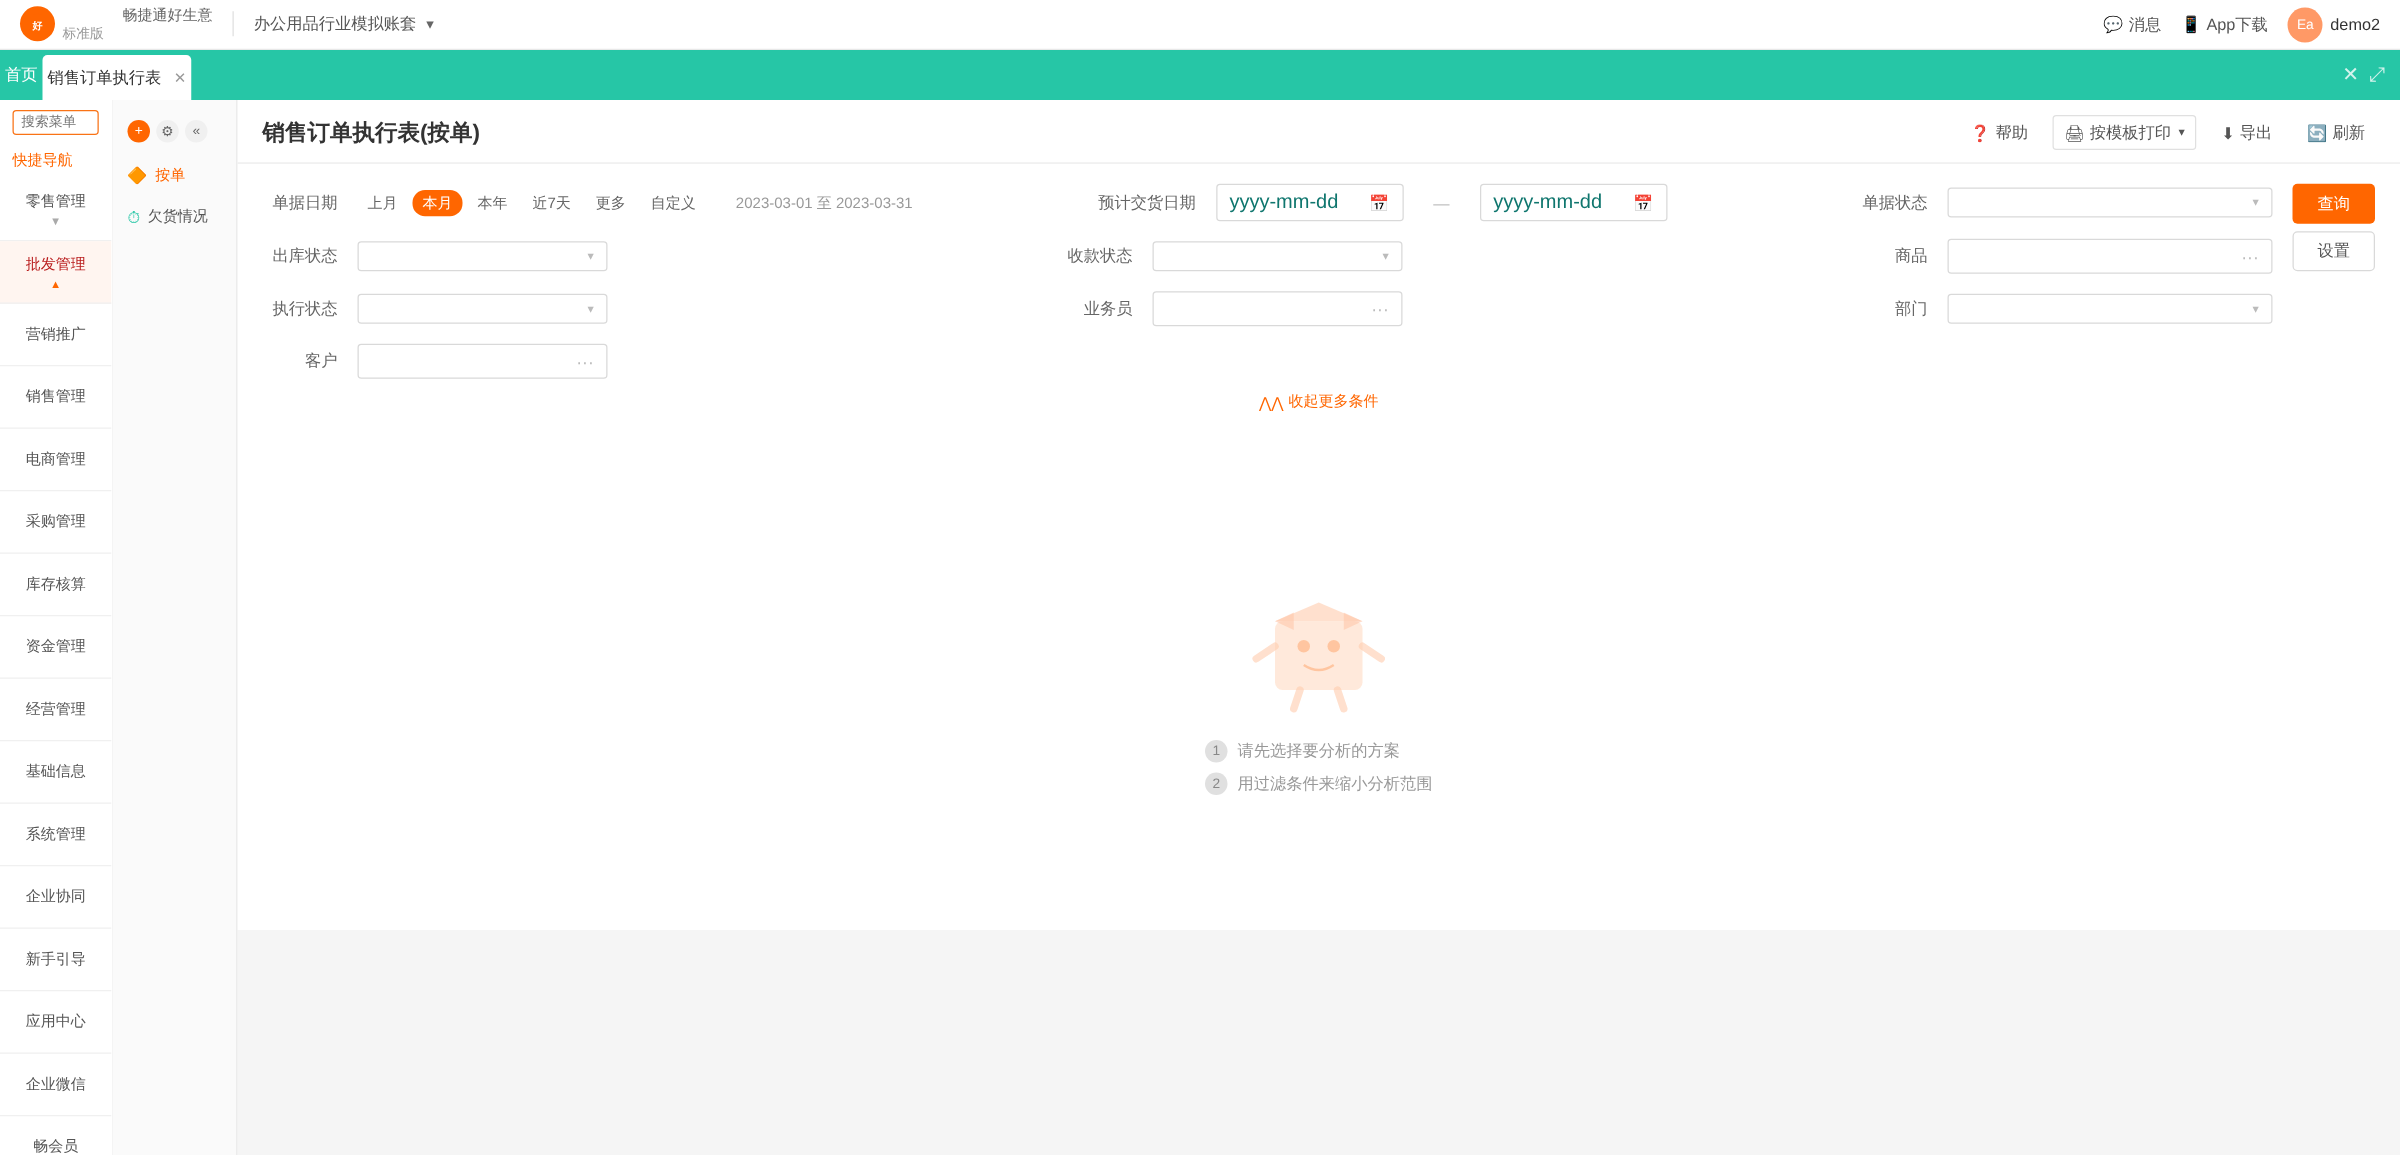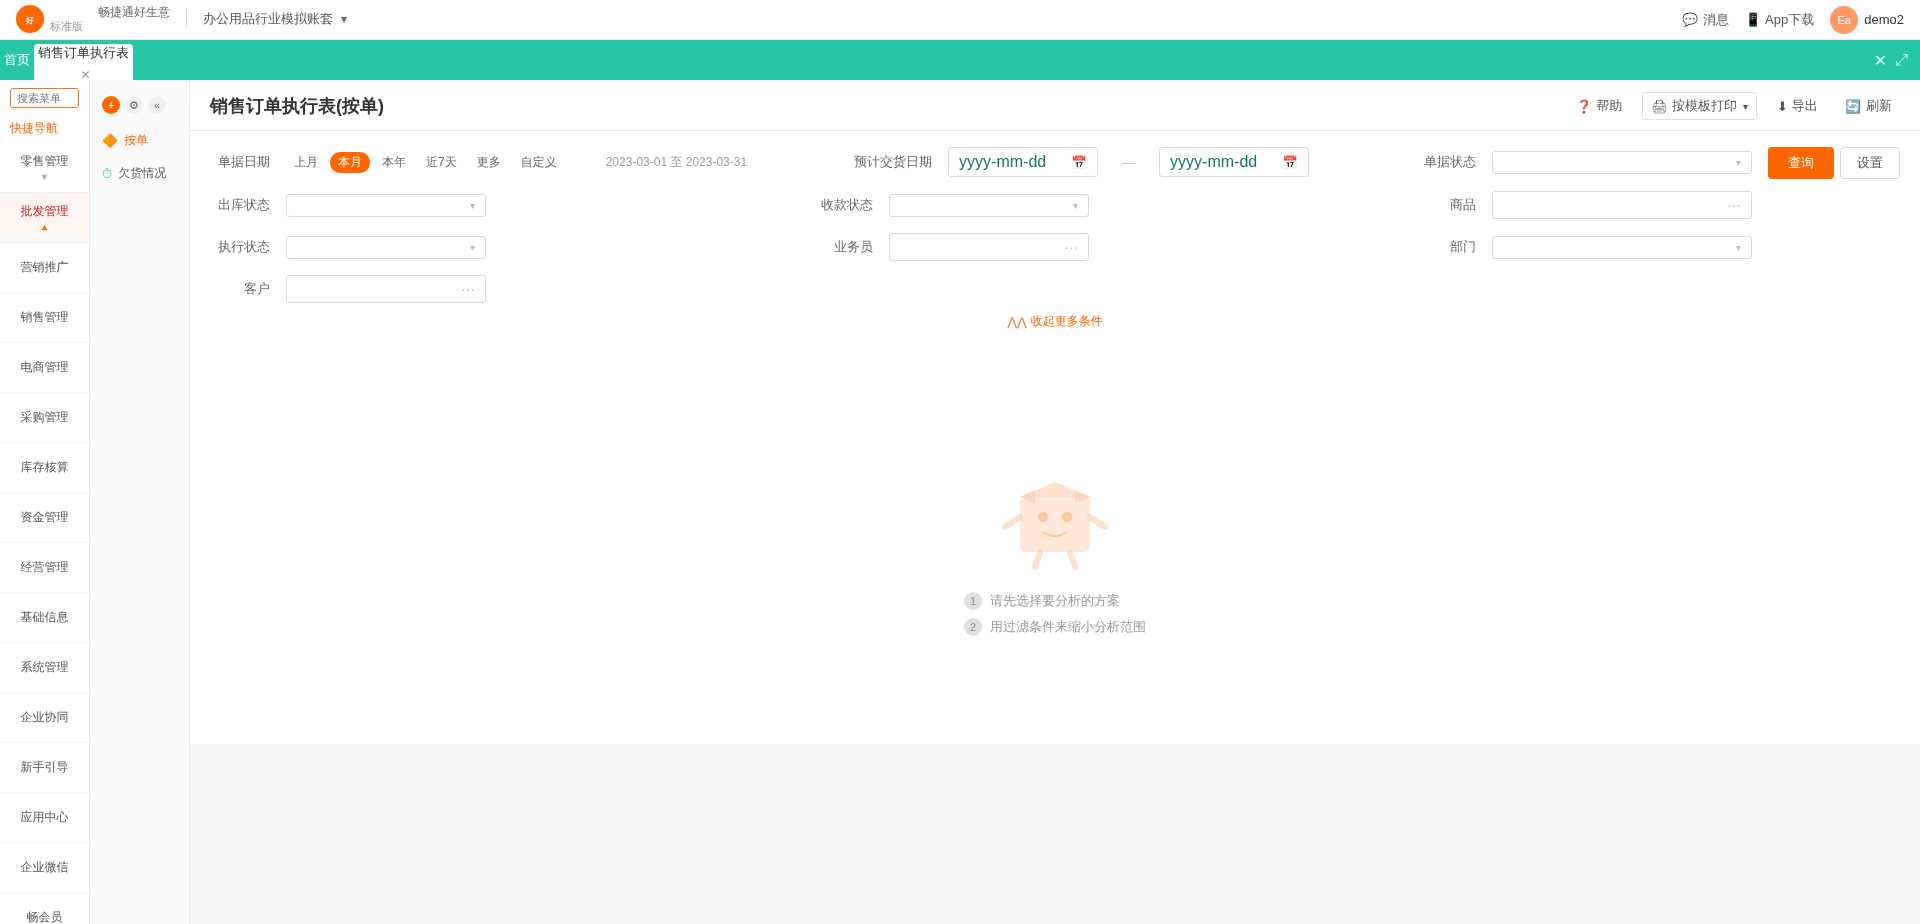--- a/index.html
+++ b/index.html
@@ -42,21 +42,20 @@
       font-size: 13px;
       cursor: pointer;
       color: rgba(255,255,255,0.85);
       gap: 6px;
     }
     .tab-item.active {
       background: #fff;
       color: #333;
       border-radius: 4px 4px 0 0;
       margin-top: 4px;
-      flex-direction: column;
     }
     .tab-item.home { color: white; font-weight: 500; }
     .tab-close { font-size: 12px; color: #999; cursor: pointer; margin-left: 4px; }
     .tab-bar-actions { margin-left: auto; display: flex; align-items: center; padding-right: 12px; gap: 8px; }
     .tab-bar-action-btn { color: rgba(255,255,255,0.8); cursor: pointer; font-size: 16px; }
 
     
     .main-layout {
       display: flex;
       flex: 1;
@@ -172,21 +171,21 @@
       border-radius: 2px;
     }
     .date-tab.active {
       background: #ff6600;
       color: white;
       border-radius: 10px;
     }
     .date-range {
       font-size: 12px;
       color: #999;
-      margin-left: 25px;
+      margin-left: 8px;
     }
     .filter-select-wrap {
       display: flex;
       align-items: center;
       border: 1px solid #d9d9d9;
       border-radius: 3px;
       padding: 5px 10px;
       min-width: 200px;
       cursor: pointer;
       background: white;
@@ -531,21 +530,21 @@
           </div>
 
           <div class="filter-row">
             <span class="filter-label">客户</span>
             <div style="display:flex;align-items:center;border:1px solid #d9d9d9;border-radius:3px;padding:5px 10px;min-width:200px;cursor:pointer;background:white;justify-content:flex-end;">
               <span style="font-size:14px;color:#bbb;">···</span>
             </div>
           </div>
         </div>
 
-        <div style="display:flex;flex-direction:row;gap:6px;margin-left:16px;padding-top:0;">
+        <div style="display:flex;flex-direction:column;gap:6px;margin-left:16px;padding-top:0;">
           <button class="search-query-btn">查询</button>
           <button class="setting-btn">设置</button>
         </div>
       </div>
 
       <div class="collapse-btn-container">
         <button class="collapse-btn">
           <span>⋀⋀</span>
           <span>收起更多条件</span>
         </button>

